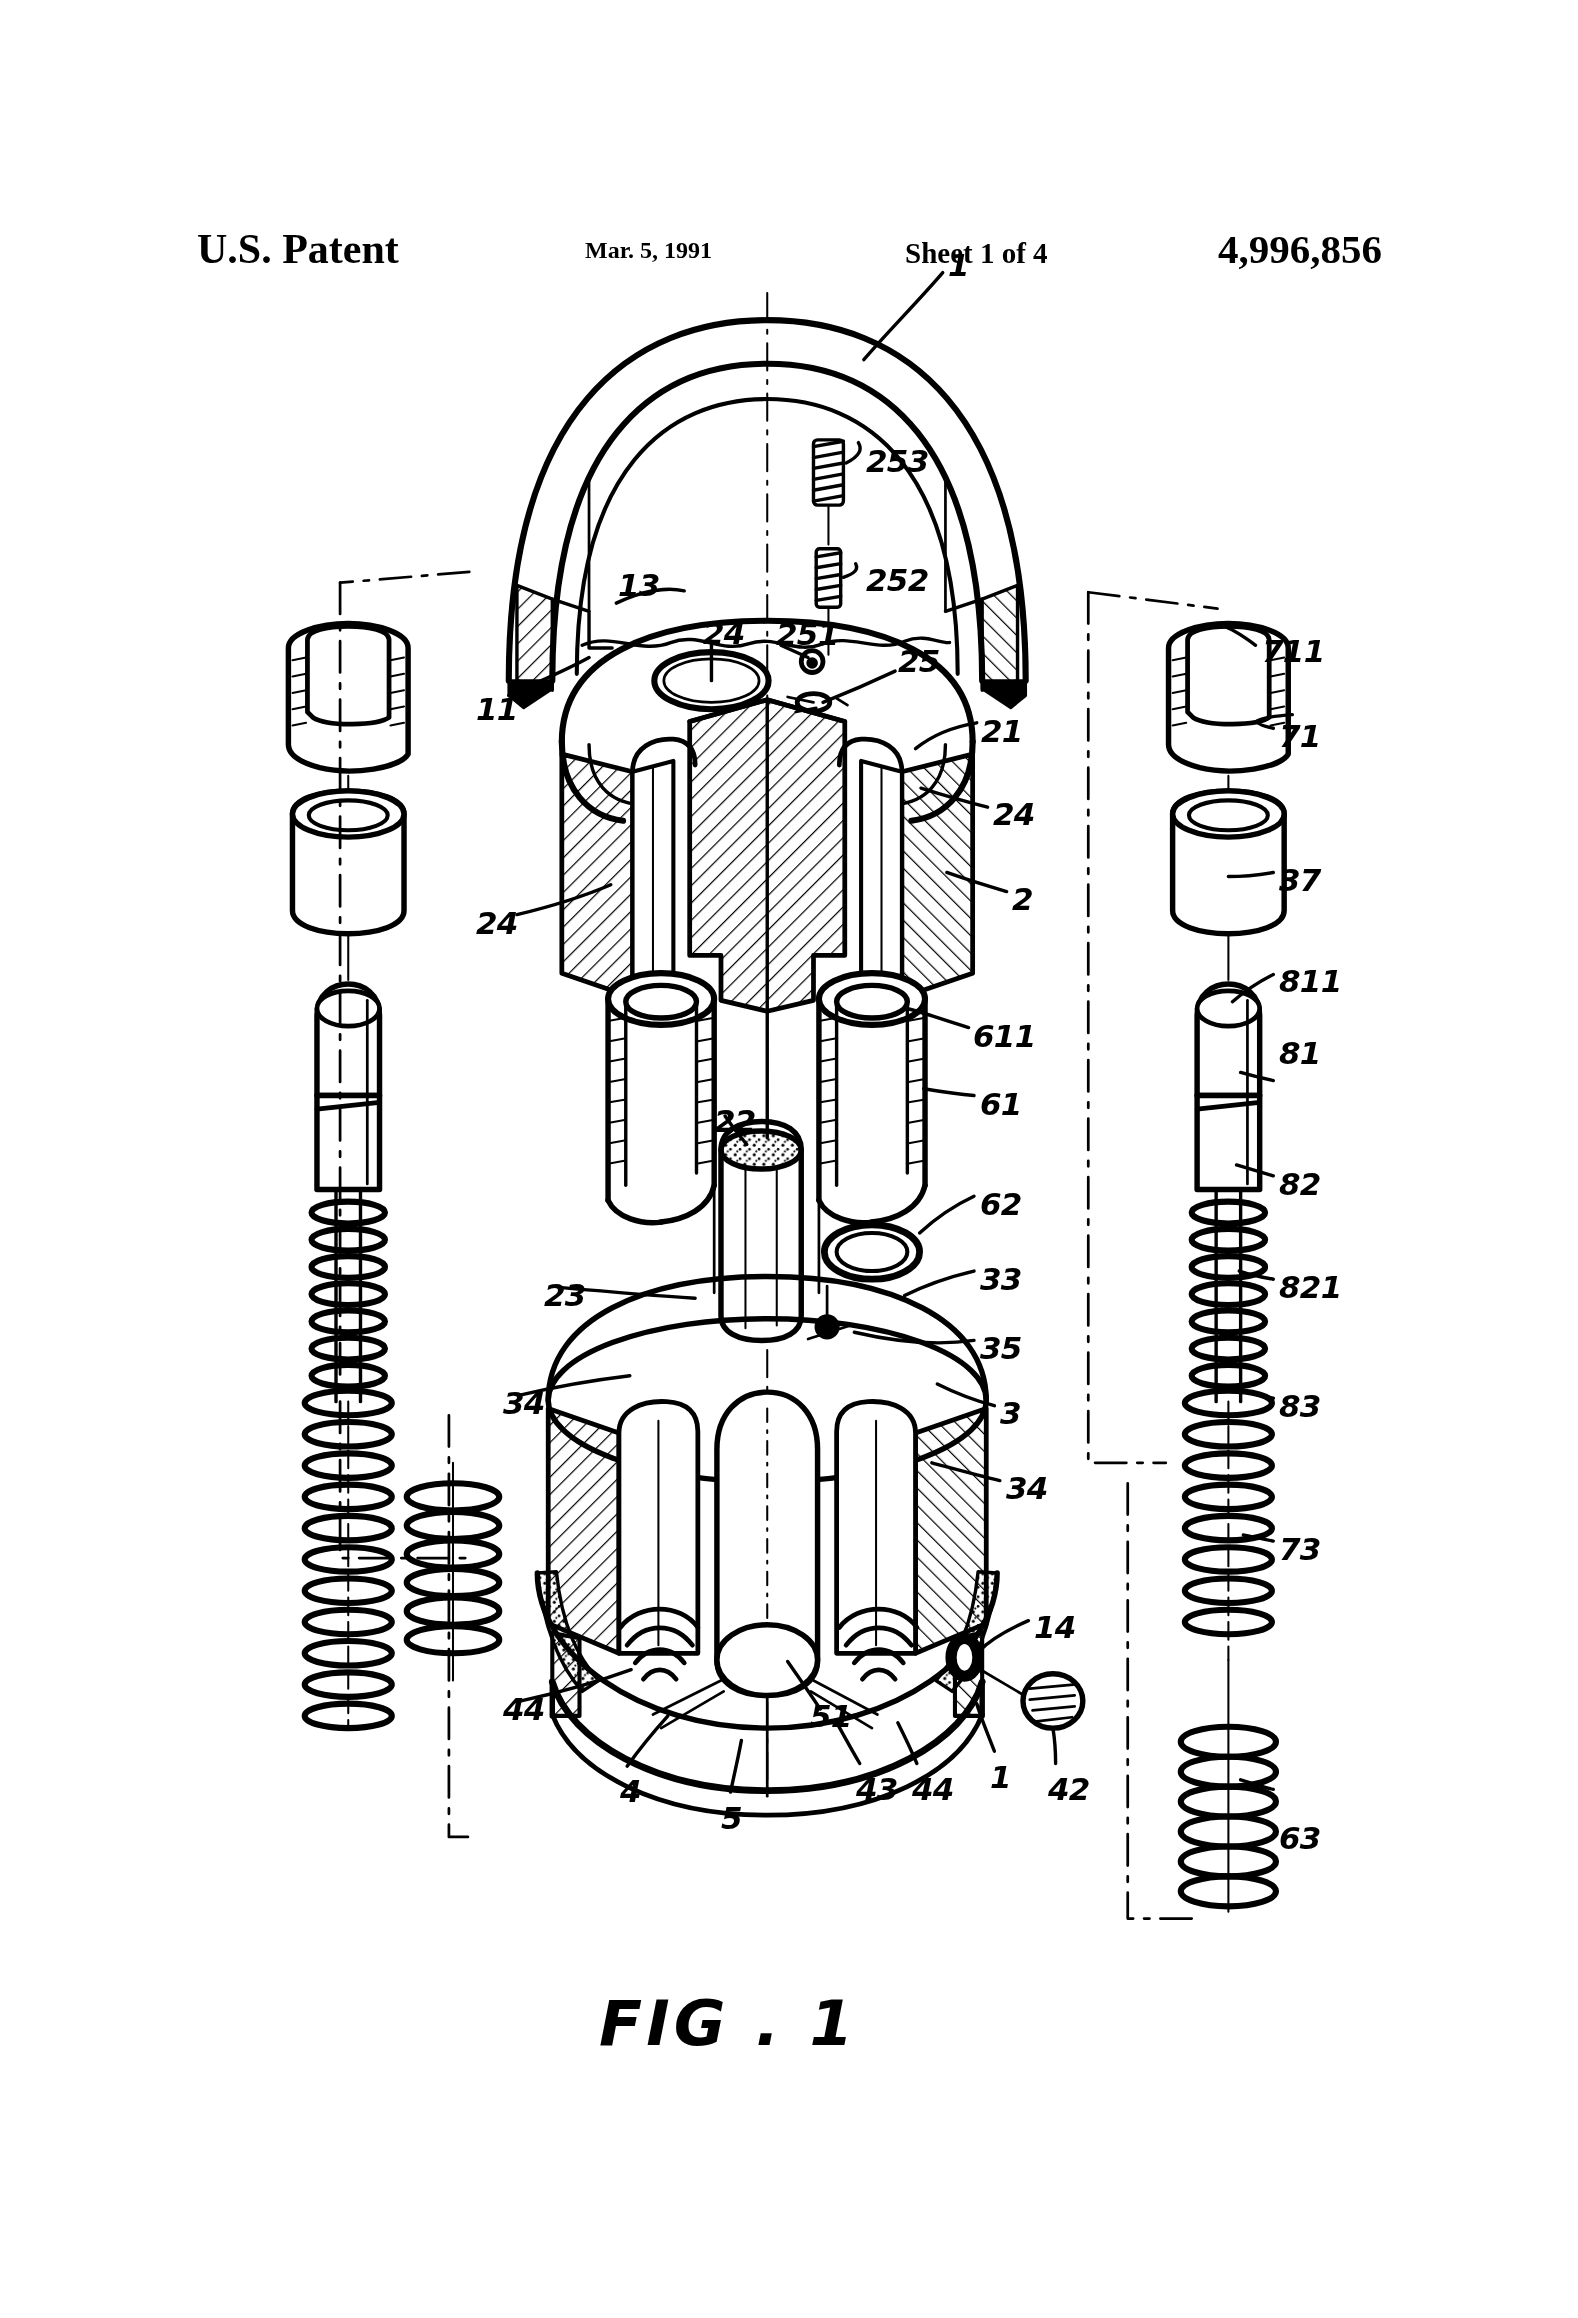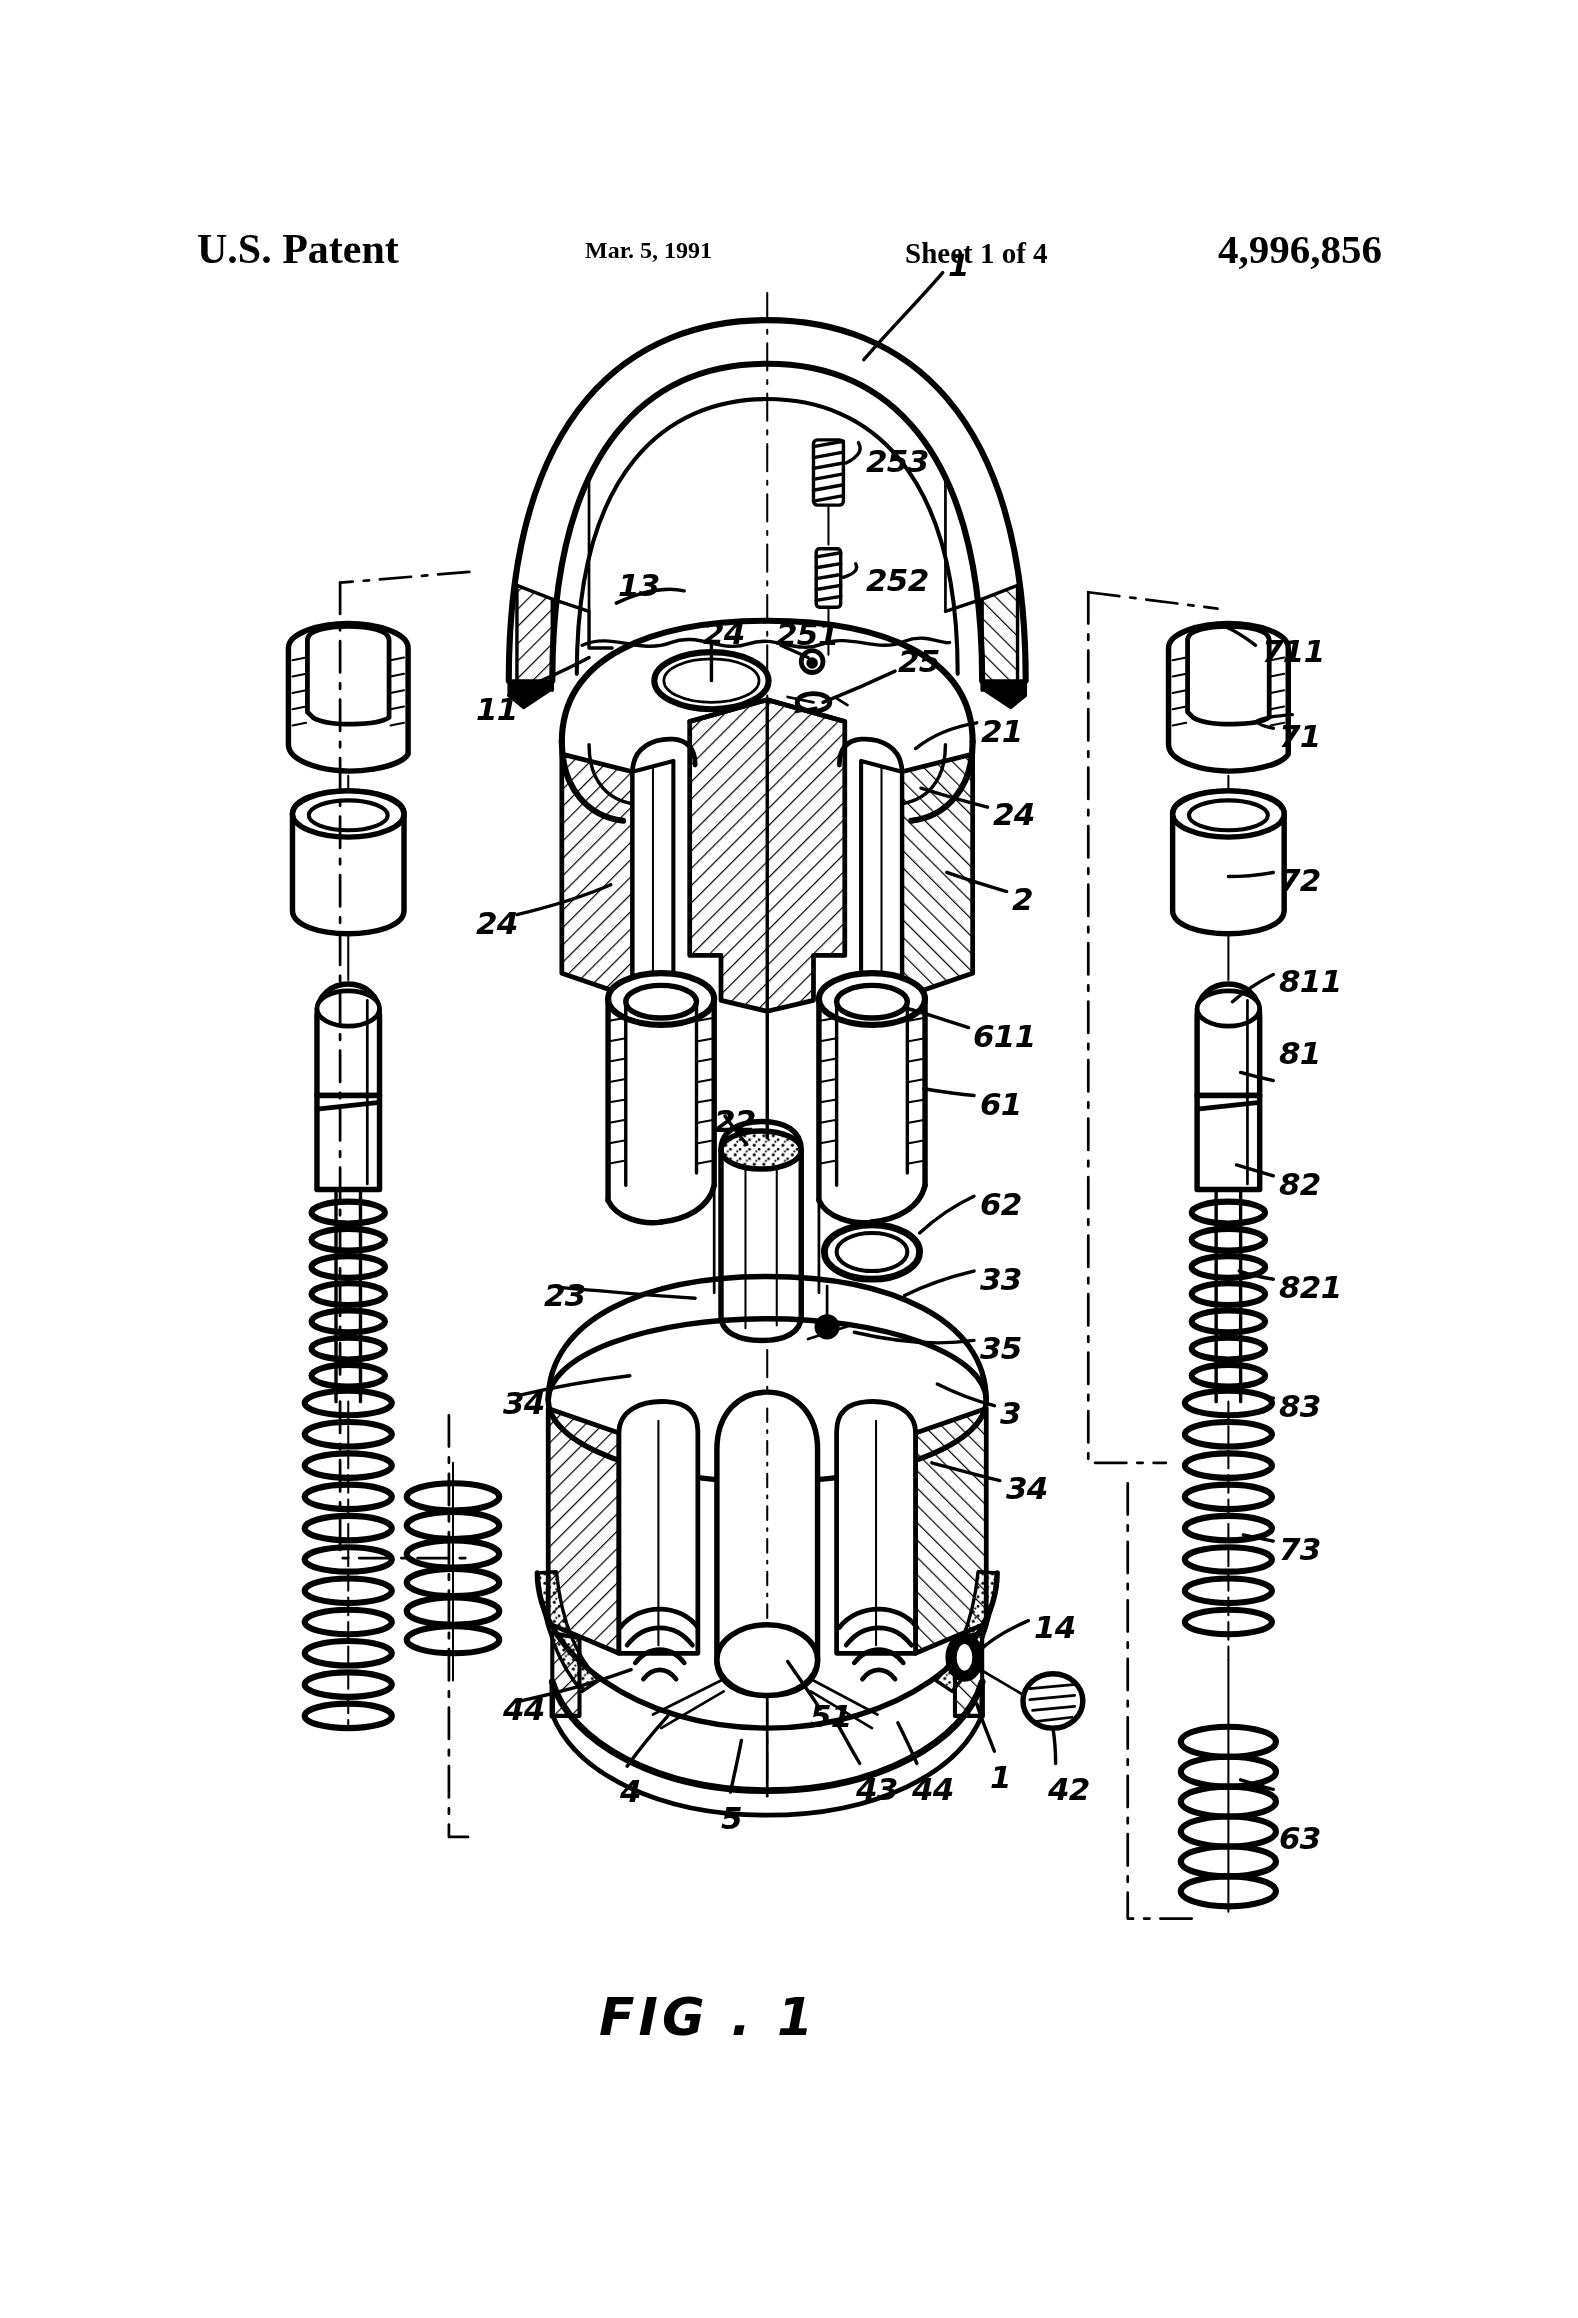--- a/index.html
+++ b/index.html
@@ -25,21 +25,21 @@
   .ref{
     position:absolute;font-family:"DejaVu Sans",sans-serif;
     font-size:31px;font-weight:700;font-style:italic;
     color:#000;white-space:nowrap;line-height:1;
     letter-spacing:-0.7px;
   }
   
   #figcaption{
     position:absolute;left:599px;top:1987px;
     font-family:"DejaVu Sans",sans-serif;
-    font-size:52px;font-weight:700;font-style:italic;letter-spacing:4.1px;
+    font-size:63px;font-weight:700;font-style:italic;letter-spacing:4.1px;
   }
 </style>
 </head>
 <body>
 
 <div id="header">
   <div class="hdr-txt" id="hdr-office">U.S. Patent</div>
   <div class="hdr-txt" id="hdr-date">Mar. 5, 1991</div>
   <div class="hdr-txt" id="hdr-sheet">Sheet 1 of 4</div>
   <div class="hdr-txt" id="hdr-number">4,996,856</div>
@@ -480,21 +480,21 @@
       <div class="ref" style="left: 703px; top: 618px;">24</div>
       <div class="ref" style="left: 776px; top: 619px;">251</div>
       <div class="ref" style="left: 898px; top: 646px;">25</div>
       <div class="ref" style="left: 476px; top: 694px;">11</div>
       <div class="ref" style="left: 981px; top: 716px;">21</div>
       <div class="ref" style="left: 993px; top: 799px;">24</div>
       <div class="ref" style="left: 1012px; top: 884px;">2</div>
       <div class="ref" style="left: 476px; top: 908px;">24</div>
       <div class="ref" style="left: 1262px; top: 636px;">711</div>
       <div class="ref" style="left: 1279px; top: 721px;">71</div>
-      <div class="ref" style="left: 1279px; top: 865px;">72</div>
+      <div class="ref" style="left: 1279px; top: 865px;">37</div>
       <div class="ref" style="left: 1279px; top: 966px;">811</div>
       <div class="ref" style="left: 1279px; top: 1038px; text-align: center;">81</div>
       <div class="ref" style="left: 1279px; top: 1169px;">82</div>
       <div class="ref" style="left: 1279px; top: 1272px;">821</div>
       <div class="ref" style="left: 1279px; top: 1391px;">83</div>
       <div class="ref" style="left: 1279px; top: 1534px;">73</div>
       <div class="ref" style="left: 1279px; top: 1783px; margin-top: 40px;">63</div>
       <div class="ref" style="left: 973px; top: 1021px;">611</div>
       <div class="ref" style="left: 980px; top: 1089px;">61</div>
       <div class="ref" style="left: 714px; top: 1106px;">22</div>

